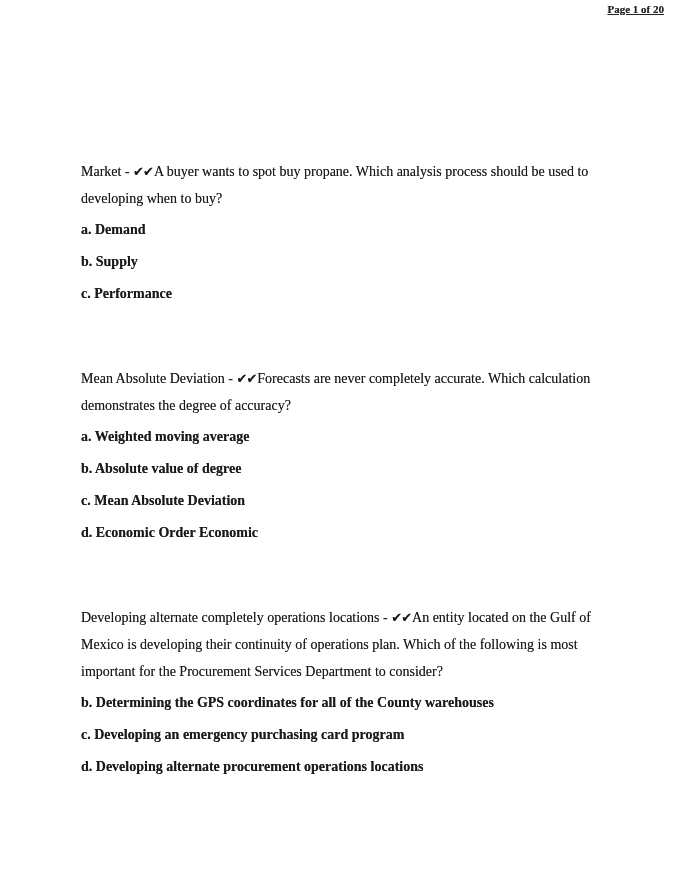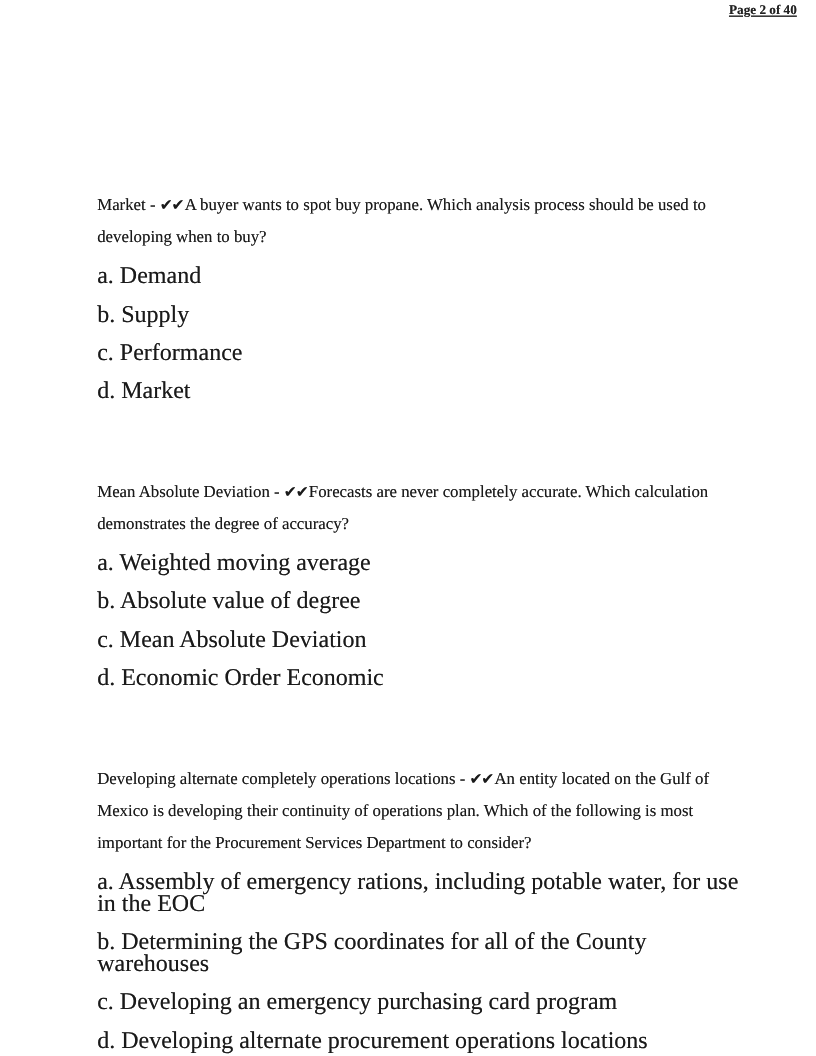--- a/index.html
+++ b/index.html
@@ -41,49 +41,48 @@
   }
   .checks {
     font-family: "DejaVu Sans", sans-serif;
     font-weight: bold;
     font-size: 13px;
     letter-spacing: -1px;
     padding-right: 1px;
   }
   .option {
     margin: 0 0 14px 0;
-    font-size: 20px;
+    font-size: 14px;
     line-height: 18px;
     text-shadow: 0 0 0.45px rgba(0,0,0,0.55);
+    font-weight: bold;
   }
 </style>
 </head>
 <body>
 
-<div class="page-header">Page 2 of 40</div>
+<div class="page-header">Page 1 of 20</div>
 
 <div class="content">
 
   <div class="question">
     <p class="q-text"><span>Market - </span><span class="checks">✔✔</span><span>A buyer wants to spot buy propane. Which analysis process should be used to developing when to buy?</span></p>
     <p class="option">a. Demand</p>
     <p class="option">b. Supply</p>
     <p class="option">c. Performance</p>
-    <p class="option">d. Market</p>
   </div>
 
   <div class="question">
     <p class="q-text"><span>Mean Absolute Deviation - </span><span class="checks">✔✔</span><span>Forecasts are never completely accurate. Which calculation demonstrates the degree of accuracy?</span></p>
     <p class="option">a. Weighted moving average</p>
     <p class="option">b. Absolute value of degree</p>
     <p class="option">c. Mean Absolute Deviation</p>
     <p class="option">d. Economic Order Economic</p>
   </div>
 
   <div class="question">
     <p class="q-text"><span>Developing alternate completely operations locations - </span><span class="checks">✔✔</span><span>An entity located on the Gulf of Mexico is developing their continuity of operations plan. Which of the following is most important for the Procurement Services Department to consider?</span></p>
-    <p class="option">a. Assembly of emergency rations, including potable water, for use in the EOC</p>
     <p class="option">b. Determining the GPS coordinates for all of the County warehouses</p>
     <p class="option">c. Developing an emergency purchasing card program</p>
     <p class="option">d. Developing alternate procurement operations locations</p>
   </div>
 
 </div>
 
 </body></html>

